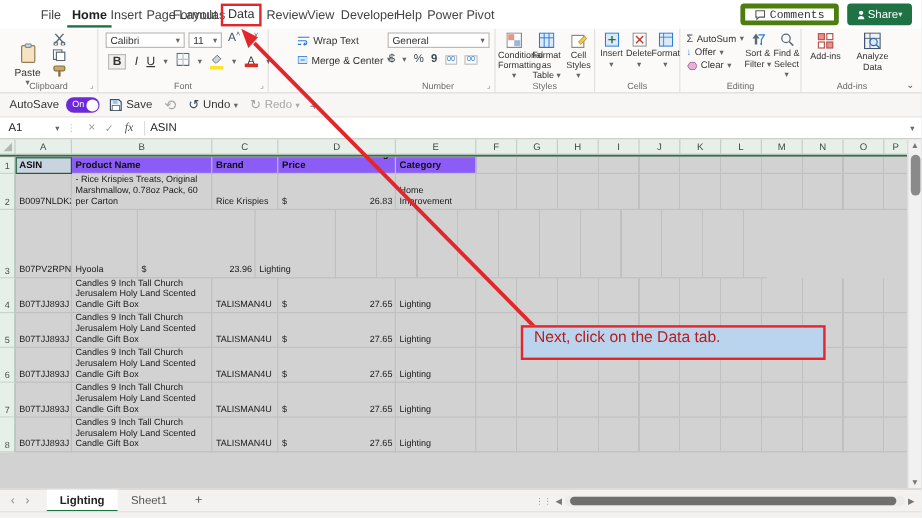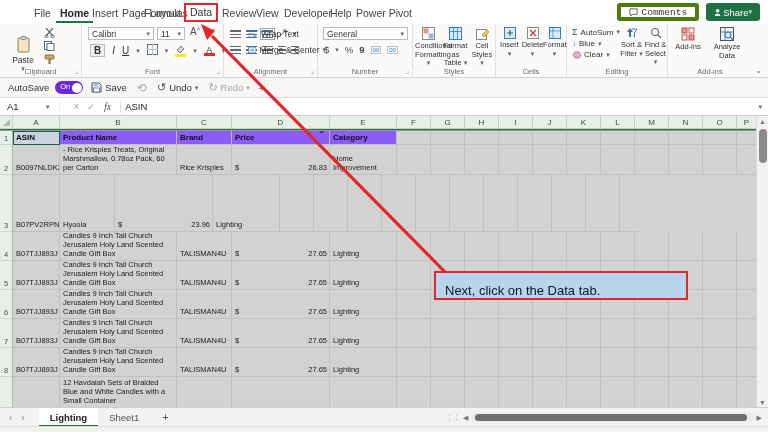--- a/index.html
+++ b/index.html
@@ -64,21 +64,21 @@
   .stab { padding:0 11px; height:19px; line-height:19px; }
   .stab.active { background:#fff; font-weight:bold; color:#222; border-bottom:2px solid #1F7244; }
   .addsheet { margin-left:12px; color:#555; font-size:11px; }
   .hscroll { position:absolute; right:6px; top:4px; width:316px; height:11px; display:flex; align-items:center; gap:3px; font-size:7px; color:#777; }
   .htrack { position:relative; width:290px; height:9px; background:#EDEBE9; border-radius:5px; }
   .hthumb { position:absolute; left:4px; top:1px; width:272px; height:7px; background:#6F6F6F; border-radius:4px; }
   .statusbar { position:absolute; left:0; top:426px; width:768px; height:6px; background:#F3F2F1; border-top:1px solid #E2E0DE; }
 
   
   .annot-svg { position:absolute; left:0; top:0; width:768px; height:432px; pointer-events:none; z-index:50; }
-  .callout { position:absolute; left:434px; top:271px; width:254px; height:29px; background:#B9D4EC; border:2.5px solid #E2262B; z-index:51; display:flex; align-items:flex-end; padding-left:9px; font-size:13px; color:#0f172a; }
+  .callout { position:absolute; left:434px; top:271px; width:254px; height:29px; background:#B9D4EC; border:2.5px solid #E2262B; z-index:51; display:flex; align-items:flex-start; padding-left:9px; font-size:13px; color:#b91c1c; }
 </style>
 </head>
 <body>
 
 <div class="tabstrip">
   <div class="rtab" style="left:30px">File</div>
   <div class="rtab active" style="left:56px">Home</div>
   <div class="rtab" style="left:88px">Insert</div>
   <div class="rtab" style="left:118px">Page Layout</div>
   <div class="rtab" style="left:140px">Formulas</div>
@@ -164,40 +164,20 @@
       <span>
           <span style="font-size:9px;display:block;line-height:8px;text-align:center">A</span>
           <div class="colorbar" style="background:#D93025"></div>
         </span>
         <span class="chev">▾</span>
     </div>
     <div class="glabel">Font</div>
     <div class="launcher">⌟</div>
   </div>
 
-  <div class="group" style="left:224px;width:94px">
-    <div style="position:absolute;left:6px;top:5px;display:flex;gap:5px;align-items:center">
-      <span class="bars"></span>
-      <span class="bars"></span>
-      <span class="bars" style="outline:1px solid #9aa7b0;outline-offset:1px"></span>
-      <svg width="10" height="9" viewBox="0 0 10 9">
-          <path d="M1 8L8 1M5 1h3v3" fill="none" stroke="#5a6b77"></path>
-        </svg>
-        <span class="chev">▾</span>
-    </div>
-    <div style="position:absolute;left:6px;top:22px;display:flex;gap:5px;align-items:center">
-      <span class="bars"></span>
-      <span class="bars"></span>
-      <span class="bars"></span>
-      <span class="bars" style="width:8px"></span>
-      <span class="bars" style="width:8px"></span>
-    </div>
-    <div class="glabel">Alignment</div>
-    <div class="launcher">⌟</div>
-  </div>
 
   <div class="group" style="left:318px;width:0;border:none"></div>
 
   <div style="position:absolute;left:232px;top:3px;z-index:2">
     <div class="icontxt" style="position:absolute;left:16px;top:2px;width:70px">
       <svg width="10" height="8" viewBox="0 0 10 8">
           <path d="M0 1h10M0 4h7a2 2 0 010 3H5m0 0l1.5-1.5M5 7l1.5 1.5M0 7h3" stroke="#2b7cd3" fill="none" stroke-width="0.9"></path>
         </svg>
       <span>Wrap Text</span>
     </div>
@@ -281,21 +261,21 @@
 
   <div class="group" style="left:567px;width:101px">
     <div style="position:absolute;left:5px;top:3px;display:flex;flex-direction:column;gap:2px;font-size:8px;color:#333">
       <span class="icontxt" style="font-size:8px">
           <span style="font-size:9px;color:#41505e">Σ</span>
           <span>AutoSum</span> 
           <span class="chev">▾</span>
         </span>
       <span class="icontxt" style="font-size:8px">
           <span style="color:#2b7cd3;font-size:8px">↓</span>
-          <span>Blue</span> 
+          <span>Offer</span> 
           <span class="chev">▾</span>
         </span>
       <span class="icontxt" style="font-size:8px">
           <svg width="9" height="8" viewBox="0 0 9 8">
             <path d="M3 1h4l2 3-2 3H3L1 4z" fill="#E8B0D8" stroke="#9b5c87" stroke-width="0.7"></path>
           </svg>
           <span>Clear</span> 
           <span class="chev">▾</span>
         </span>
     </div>
@@ -492,32 +472,20 @@
       <div class="cell cB">100 Natural Pure Beeswax Taper Candles 9 Inch Tall Church Jerusalem Holy Land Scented Candle Gift Box</div>
       <div class="cell cC">TALISMAN4U</div>
       <div class="cell cD">
           <span>$</span>
           <span>27.65</span>
         </div>
       <div class="cell cE">Lighting</div>
       <div class="cFill"></div>
     </div>
 
-    <div class="row" style="height:34px">
-      <div class="rnum"></div>
-      <div class="cell cA"></div>
-      <div class="cell cB" style="align-items:flex-start;padding-top:1px">12 Havdalah Sets of Braided Blue and White Candles with a Small Container</div>
-      <div class="cell cC"></div>
-      <div class="cell cD">
-          <span></span>
-          <span></span>
-        </div>
-      <div class="cell cE"></div>
-      <div class="cFill"></div>
-    </div>
   </div>
 
   <div class="vscroll">
     <div style="line-height:12px">▲</div>
     <div class="vthumb"></div>
     <div style="position:absolute;bottom:1px;left:0;right:0">▼</div>
   </div>
 </div>
 
 <div class="tabbar">

